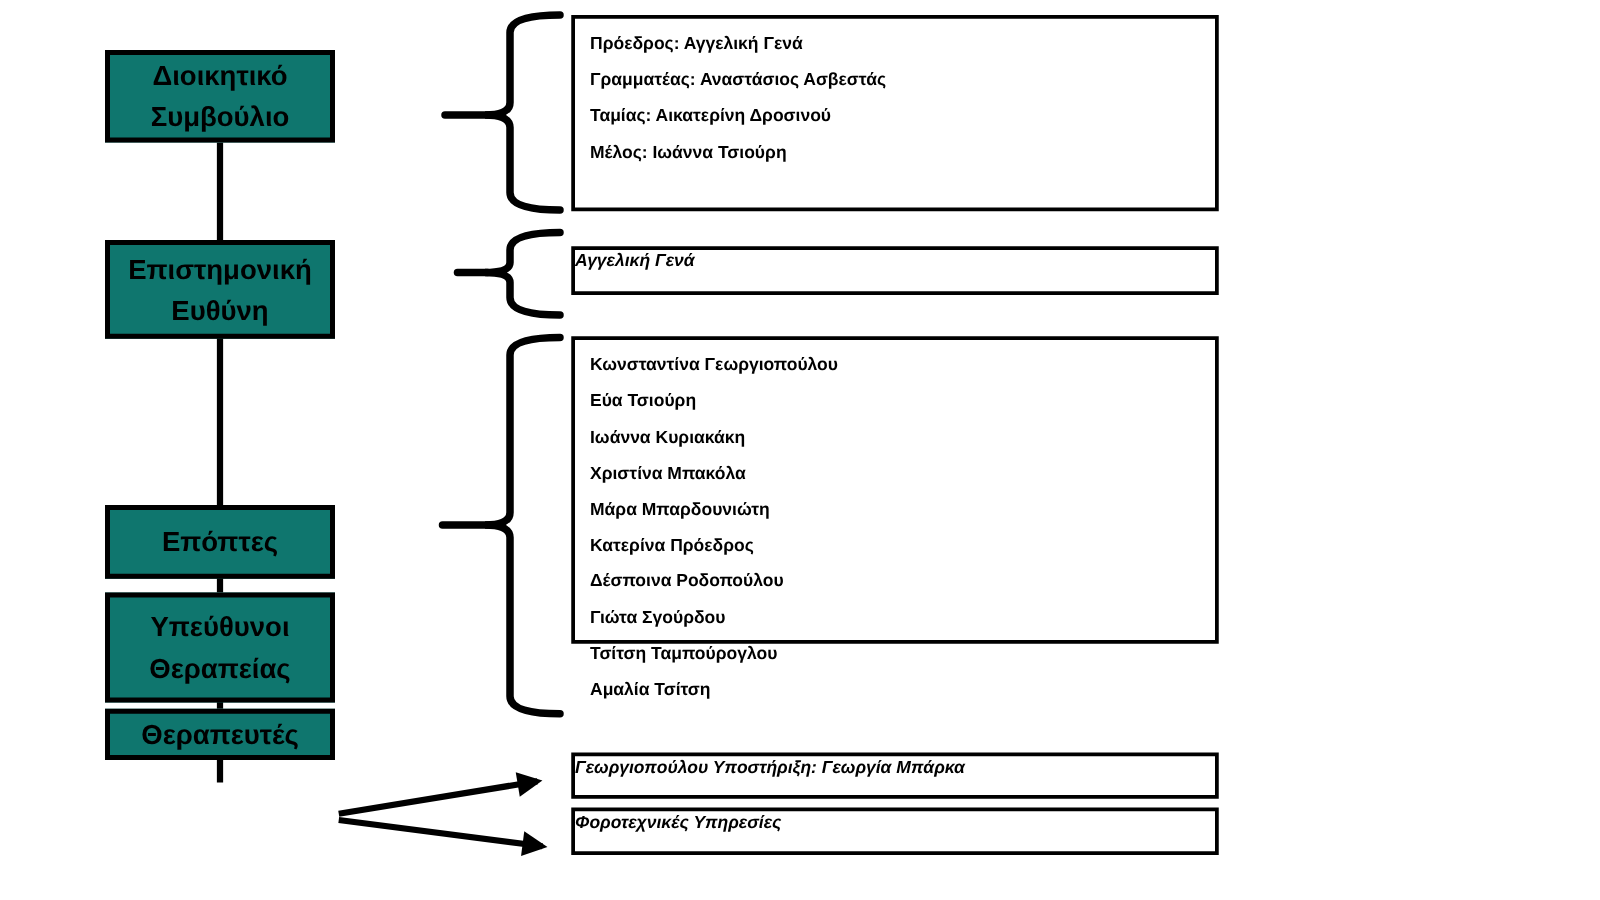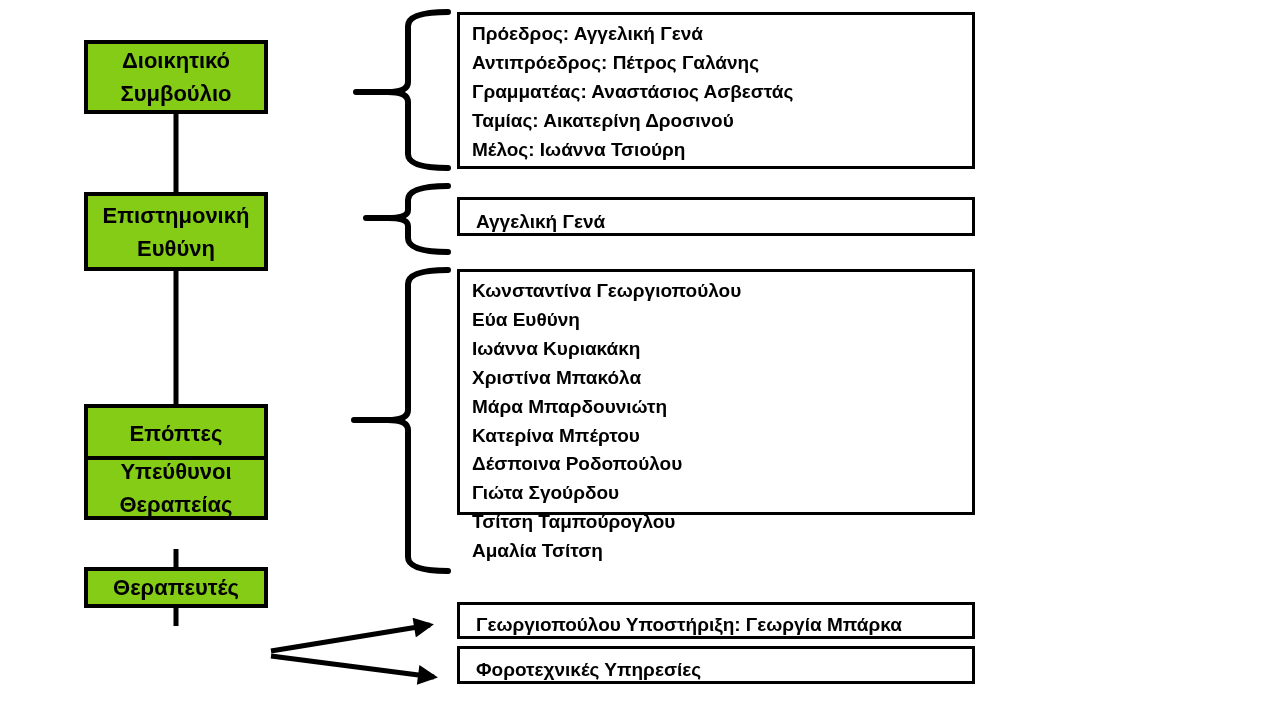--- a/index.html
+++ b/index.html
@@ -3,33 +3,33 @@
 <meta charset="utf-8">
 <style>
   html,body{margin:0;padding:0;background:#ffffff;}
   .canvas{
     position:relative;width:1280px;height:720px;background:#ffffff;overflow:hidden;
     font-family:"Liberation Sans",sans-serif;font-weight:bold;color:#000000;
   }
   .connectors{position:absolute;left:0;top:0;width:1280px;height:720px;}
   .lbox{
     position:absolute;left:84px;width:184px;box-sizing:border-box;
-    border:4px solid #000000;background:#84cc16;
+    border:4px solid #000000;background:#0f766e;
     display:flex;align-items:center;justify-content:center;
     text-align:center;white-space:pre-line;
     font-size:22px;line-height:33px;
   }
   .rbox{
     position:absolute;left:457px;width:518px;box-sizing:border-box;
     border:3px solid #000000;background:#ffffff;
-    font-size:19px;line-height:28.9px;
+    font-size:14px;line-height:28.9px;
     padding:5px 12px 0 12px;
   }
   .rbox.single{
-    display:flex;align-items:flex-end;padding:0 16px;line-height:normal;
+    display:flex;align-items:flex-start;padding:0 0;line-height:normal;font-style:italic;
   }
   .stroke{stroke:#000000;fill:none;}
 </style>
 </head>
 <body>
 
 <div class="canvas">
 
   <svg class="connectors" viewBox="0 0 1280 720" xmlns="http://www.w3.org/2000/svg">
     <defs>
@@ -51,41 +51,40 @@
 
     <line class="stroke" stroke-width="5" x1="271" y1="651" x2="430" y2="625" marker-end="url(#arrowhead)"></line>
     <line class="stroke" stroke-width="5" x1="271" y1="656" x2="434" y2="677" marker-end="url(#arrowhead)"></line>
   </svg>
 
   <div class="lbox" style="top:40px;height:74px">Διοικητικό
 Συμβούλιο</div>
   <div class="lbox" style="top:192px;height:79px">Επιστημονική
 Ευθύνη</div>
   <div class="lbox" style="top:404px;height:59px">Επόπτες</div>
-  <div class="lbox" style="top:456px;height:64px">Υπεύθυνοι
+  <div class="lbox" style="top:474px;height:88px">Υπεύθυνοι
 Θεραπείας</div>
   <div class="lbox" style="top:567px;height:41px">Θεραπευτές</div>
 
   <div class="rbox" style="top:12px;height:157px">
       <div>Πρόεδρος: Αγγελική Γενά</div>
-      <div>Αντιπρόεδρος: Πέτρος Γαλάνης</div>
       <div>Γραμματέας: Αναστάσιος Ασβεστάς</div>
       <div>Ταμίας: Αικατερίνη Δροσινού</div>
       <div>Μέλος: Ιωάννα Τσιούρη</div>
     </div>
   <div class="rbox single" style="top:197px;height:39px">
       <div>Αγγελική Γενά</div>
     </div>
   <div class="rbox" style="top:269px;height:246px">
       <div>Κωνσταντίνα Γεωργιοπούλου</div>
-      <div>Εύα Ευθύνη</div>
+      <div>Εύα Τσιούρη</div>
       <div>Ιωάννα Κυριακάκη</div>
       <div>Χριστίνα Μπακόλα</div>
       <div>Μάρα Μπαρδουνιώτη</div>
-      <div>Κατερίνα Μπέρτου</div>
+      <div>Κατερίνα Πρόεδρος</div>
       <div>Δέσποινα Ροδοπούλου</div>
       <div>Γιώτα Σγούρδου</div>
       <div>Τσίτση Ταμπούρογλου</div>
       <div>Αμαλία Τσίτση</div>
     </div>
   <div class="rbox single" style="top:602px;height:37px">
       <div>Γεωργιοπούλου Υποστήριξη: Γεωργία Μπάρκα</div>
     </div>
   <div class="rbox single" style="top:646px;height:38px">
       <div>Φοροτεχνικές Υπηρεσίες</div>

